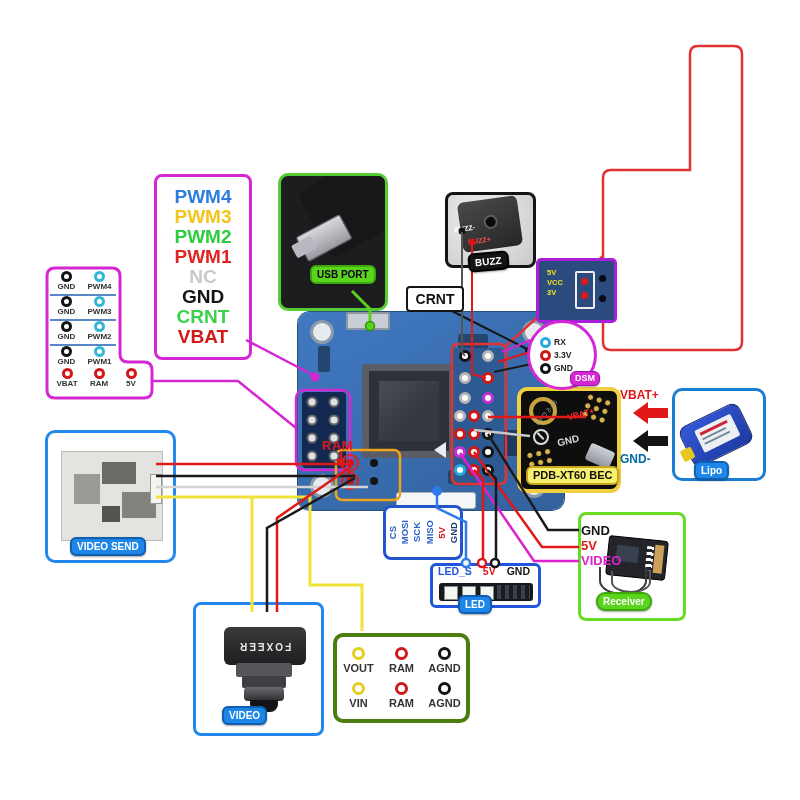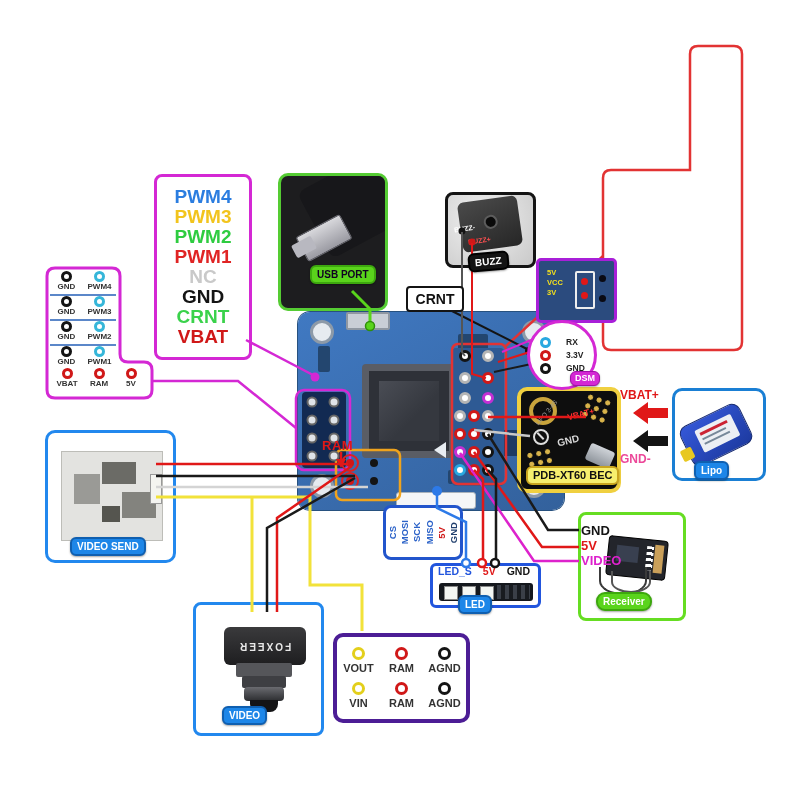--- a/index.html
+++ b/index.html
@@ -45,36 +45,36 @@
           background:#1d1d1f;overflow:hidden;z-index:2;}
   #buzzbox{left:445px;top:192px;width:85px;height:70px;border:3px solid #141414;border-radius:8px;
            background:radial-gradient(circle at 40% 35%,#f2f2f2,#c9c9c9);overflow:hidden;z-index:2;}
   #bootbox{left:406px;top:286px;width:54px;height:22px;border:2px solid #141414;border-radius:4px;
            background:#fff;z-index:6;display:flex;align-items:center;justify-content:center;
            font-size:14px;font-weight:bold;color:#111;}
   #jumperbox{left:536px;top:258px;width:75px;height:59px;border:3px solid #a81fd8;border-radius:5px;
              background:#2b4b7e;z-index:6;overflow:hidden;}
   #dsmcircle{left:527px;top:320px;width:70px;height:70px;border:3px solid #d428d4;border-radius:50%;
              background:#fff;z-index:6;display:flex;flex-direction:column;justify-content:center;padding-left:10px;box-sizing:border-box;}
-  .dsm-row{display:flex;align-items:center;gap:15px;height:13px;}
+  .dsm-row{display:flex;align-items:center;gap:3px;height:13px;}
   .dsm-label{font-size:8.5px;font-weight:bold;color:#222;}
   #pdbbox{left:517px;top:387px;width:96px;height:98px;border:4px solid #f0d040;border-radius:10px;
           background:#0e0e0e;z-index:2;overflow:hidden;}
   #lipobox{left:672px;top:388px;width:88px;height:87px;border:3px solid #1a7fd4;border-radius:10px;z-index:2;}
   #rxbox{left:578px;top:512px;width:102px;height:103px;border:3px solid #66dd22;border-radius:8px;z-index:2;}
   #rx-pins{left:581px;top:523px;z-index:3;}
   .rx-pin{font-size:13px;font-weight:bold;line-height:15px;}
   #ledbox{left:430px;top:563px;width:105px;height:39px;border:3px solid #2255dd;border-radius:6px;z-index:2;}
   #led-pins{left:438px;top:566px;width:92px;display:flex;justify-content:space-between;z-index:3;}
   .led-pin{font-size:10.5px;font-weight:bold;line-height:11px;}
   #spibox{left:383px;top:505px;width:80px;height:55px;border:3px solid #2255cc;border-radius:8px;z-index:2;
           display:flex;justify-content:space-evenly;align-items:center;padding:2px 0;box-sizing:border-box;}
   .spi-pin{writing-mode:vertical-rl;transform:rotate(180deg);font-size:9.5px;font-weight:bold;letter-spacing:0px;}
   #cambox{left:193px;top:602px;width:125px;height:128px;border:3px solid #2288ee;border-radius:8px;z-index:2;}
-  #analogbox{left:333px;top:633px;width:137px;height:90px;border:4px solid #4c1d95;border-radius:10px;z-index:2;
+  #analogbox{left:333px;top:633px;width:137px;height:90px;border:4px solid #4d7c0f;border-radius:10px;z-index:2;
              display:grid;grid-template-columns:1fr 1fr 1fr;grid-template-rows:1fr 1fr;padding:6px 0;box-sizing:border-box;}
   .an-cell{display:flex;flex-direction:column;align-items:center;justify-content:center;gap:2px;}
   .an-label{font-size:11px;font-weight:bold;color:#333;}
   
   #board{left:298px;top:312px;width:266px;height:198px;z-index:1;border-radius:12px;
          background:linear-gradient(150deg,#4079c2,#33619c);box-shadow:0 0 0 1px #27517f;}
   .hole{position:absolute;width:18px;height:18px;border-radius:50%;background:#e6ebf0;border:3px solid #8d9aa8;}
   .chip{position:absolute;background:#23466f;border-radius:2px;}
   #mcu{position:absolute;left:64px;top:52px;width:94px;height:94px;background:#2e3138;
        border:7px solid #5a5d65;border-radius:4px;box-sizing:border-box;}
@@ -83,21 +83,21 @@
   #busb{position:absolute;left:48px;top:0px;width:44px;height:18px;background:#c9ced6;
         border:2px solid #8f97a2;border-radius:2px;box-sizing:border-box;}
   #lheader{position:absolute;left:4px;top:80px;width:44px;height:76px;background:#122a52;border-radius:4px;}
   #bconn{position:absolute;left:98px;top:180px;width:78px;height:15px;background:#f4f6f8;
          border:1px solid #a8b2bc;border-radius:3px;}
   .wtri{position:absolute;width:0;height:0;border-top:8px solid transparent;border-bottom:8px solid transparent;
         border-right:12px solid #e8edf2;}
   
   #ramtext{left:322px;top:438px;z-index:5;font-size:13px;font-weight:bold;color:#e01818;letter-spacing:.5px;}
   #vbat-text{left:620px;top:388px;z-index:3;font-size:12px;font-weight:bold;color:#e01818;}
-  #gndm-text{left:620px;top:452px;z-index:3;font-size:12px;font-weight:bold;color:#ec4899;}
+  #gndm-text{left:620px;top:452px;z-index:3;font-size:12px;font-weight:bold;color:#0369a1;}
   svg#wires{position:absolute;left:0;top:0;z-index:4;pointer-events:none;}
   .jp-label{font-size:7.5px;font-weight:bold;color:#f5e11c;line-height:10px;}
 </style>
 </head>
 <body>
 
 <div id="canvas">
 
   <div id="board" class="abs">
     <div class="hole" style="left:12px;top:8px;"></div>

